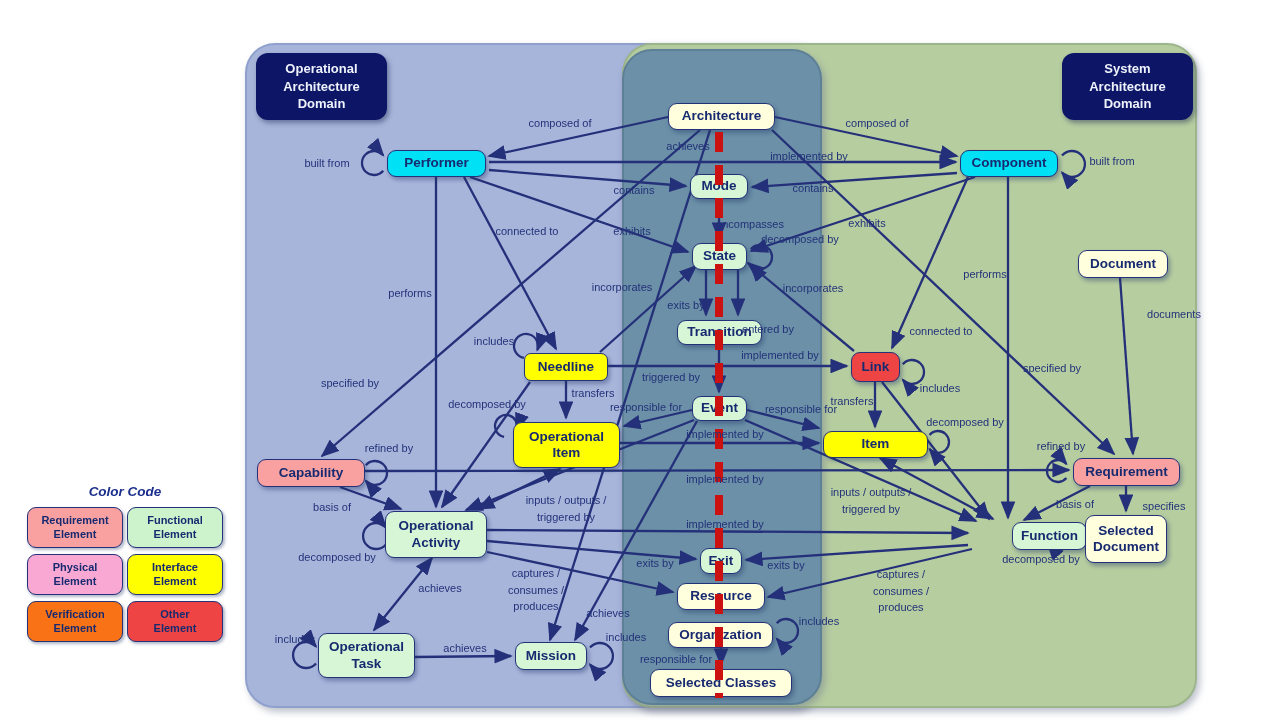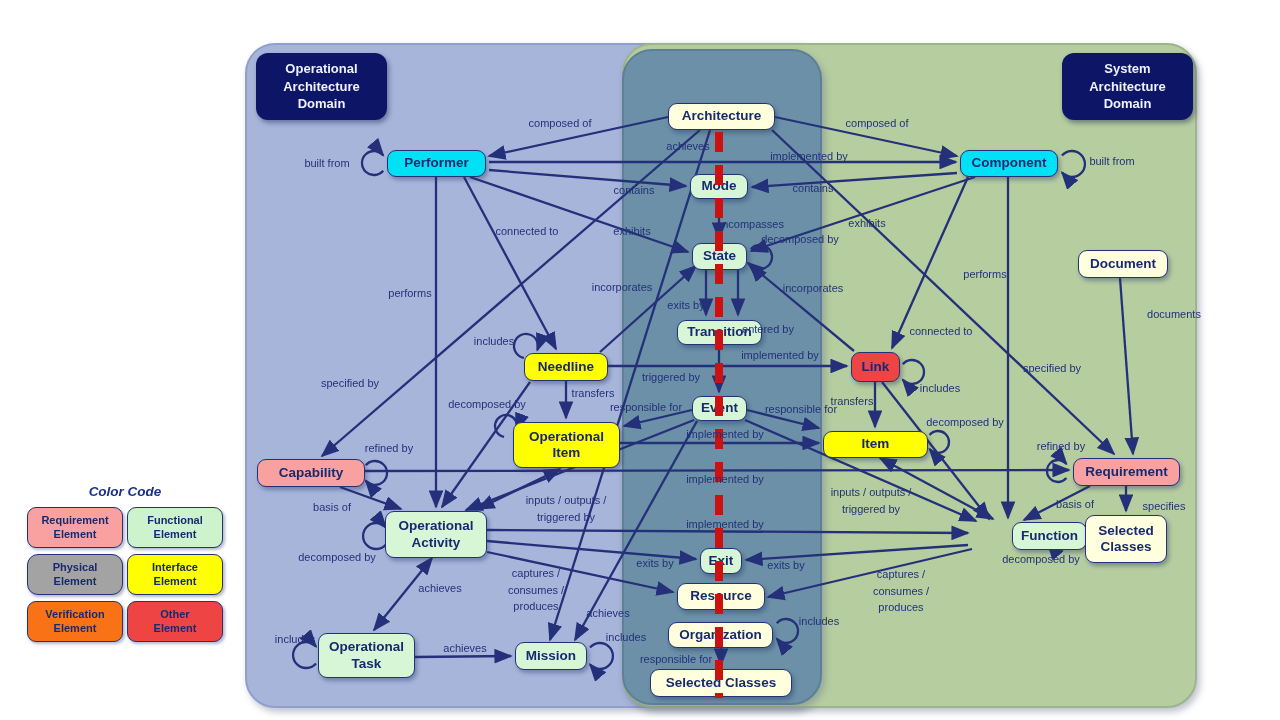--- a/index.html
+++ b/index.html
@@ -31,21 +31,21 @@
 <body>
 
 <div id="canvas">
   <div id="legend">
     <div id="legend-title">Color Code</div>
     <div id="legend-grid">
         <div class="legend-box" style="background: rgb(249, 161, 161);">Requirement
 Element</div>
         <div class="legend-box" style="background: rgb(205, 243, 205);">Functional
 Element</div>
-        <div class="legend-box" style="background: #a3a3a3; border-radius: 11px;">Physical
+        <div class="legend-box" style="background: #f9a8d4;">Physical
 Element</div>
         <div class="legend-box" style="background: rgb(255, 255, 0);">Interface
 Element</div>
         <div class="legend-box" style="background: #f97316;">Verification
 Element</div>
         <div class="legend-box" style="background: #ef4444;">Other
 Element</div>
       </div>
   </div>
 <div class="region" style="left: 245px; top: 43px; width: 577px; height: 665px; background: rgb(168, 181, 219); border: 2px solid rgb(143, 160, 205);"></div>
@@ -121,33 +121,33 @@
       <path d="M590.0,647.6 A13,13 0 1 1 590.0,664.4" fill="none" stroke="#243079" stroke-width="2.3" marker-end="url(#arwE)"></path>
       <path d="M776.8,623.3 A12,12 0 1 1 776.8,638.7" fill="none" stroke="#243079" stroke-width="2.3" marker-end="url(#arwE)"></path>
     </svg>
     <div class="node" style="left: 668px; top: 103px; width: 107px; height: 27px; background: rgb(255, 255, 221);">Architecture</div>
     <div class="node" style="left: 387px; top: 150px; width: 99px; height: 27px; background: rgb(0, 225, 246);">Performer</div>
     <div class="node" style="left: 960px; top: 150px; width: 98px; height: 27px; background: rgb(0, 225, 246);">Component</div>
     <div class="node" style="left: 690px; top: 174px; width: 58px; height: 25px; background: rgb(214, 246, 214);">Mode</div>
     <div class="node" style="left: 692px; top: 243px; width: 55px; height: 27px; background: rgb(214, 246, 214);">State</div>
     <div class="node" style="left: 1078px; top: 250px; width: 90px; height: 28px; background: rgb(255, 255, 221);">Document</div>
     <div class="node" style="left: 677px; top: 320px; width: 85px; height: 25px; background: rgb(214, 246, 214);">Transition</div>
-    <div class="node" style="left: 524px; top: 353px; width: 84px; height: 28px; background: rgb(255, 255, 0);">Needline</div>
+    <div class="node" style="left: 524px; top: 353px; width: 84px; height: 28px; background: rgb(255, 255, 0); border-radius: 7px;">Needline</div>
     <div class="node" style="left: 851px; top: 352px; width: 49px; height: 30px; background: #ef4444;">Link</div>
     <div class="node" style="left: 692px; top: 396px; width: 55px; height: 25px; background: rgb(214, 246, 214);">Event</div>
     <div class="node" style="left: 513px; top: 422px; width: 107px; height: 46px; background: rgb(255, 255, 0);">Operational
 Item</div>
     <div class="node" style="left: 823px; top: 431px; width: 105px; height: 27px; background: rgb(255, 255, 0);">Item</div>
     <div class="node" style="left: 257px; top: 459px; width: 108px; height: 28px; background: rgb(249, 161, 161);">Capability</div>
     <div class="node" style="left: 1073px; top: 458px; width: 107px; height: 28px; background: rgb(249, 161, 161);">Requirement</div>
     <div class="node" style="left: 385px; top: 511px; width: 102px; height: 47px; background: rgb(214, 246, 214);">Operational
 Activity</div>
     <div class="node" style="left: 1012px; top: 522px; width: 75px; height: 28px; background: rgb(214, 246, 214);">Function</div>
     <div class="node" style="left: 1085px; top: 515px; width: 82px; height: 48px; background: rgb(255, 255, 221);">Selected
-Classes</div>
+Document</div>
     <div class="node" style="left: 700px; top: 548px; width: 42px; height: 26px; background: rgb(214, 246, 214);">Exit</div>
     <div class="node" style="left: 677px; top: 583px; width: 88px; height: 27px; background: rgb(255, 255, 221);">Resource</div>
     <div class="node" style="left: 668px; top: 622px; width: 105px; height: 26px; background: rgb(255, 255, 221);">Organization</div>
     <div class="node" style="left: 318px; top: 633px; width: 97px; height: 45px; background: rgb(214, 246, 214);">Operational
 Task</div>
     <div class="node" style="left: 515px; top: 642px; width: 72px; height: 28px; background: rgb(214, 246, 214);">Mission</div>
     <div class="node" style="left: 650px; top: 669px; width: 142px; height: 28px; background: rgb(255, 255, 221);">Selected Classes</div>
     <svg width="1280" height="720" class="layer">
       <line x1="719" y1="132" x2="719" y2="698" stroke="#cc1111" stroke-width="8" stroke-dasharray="20 13"></line>
     </svg>

